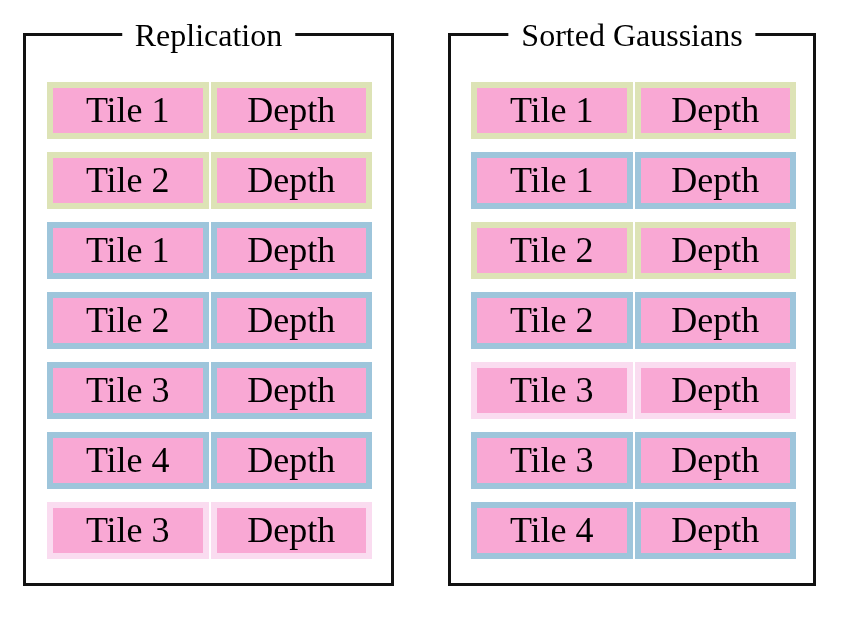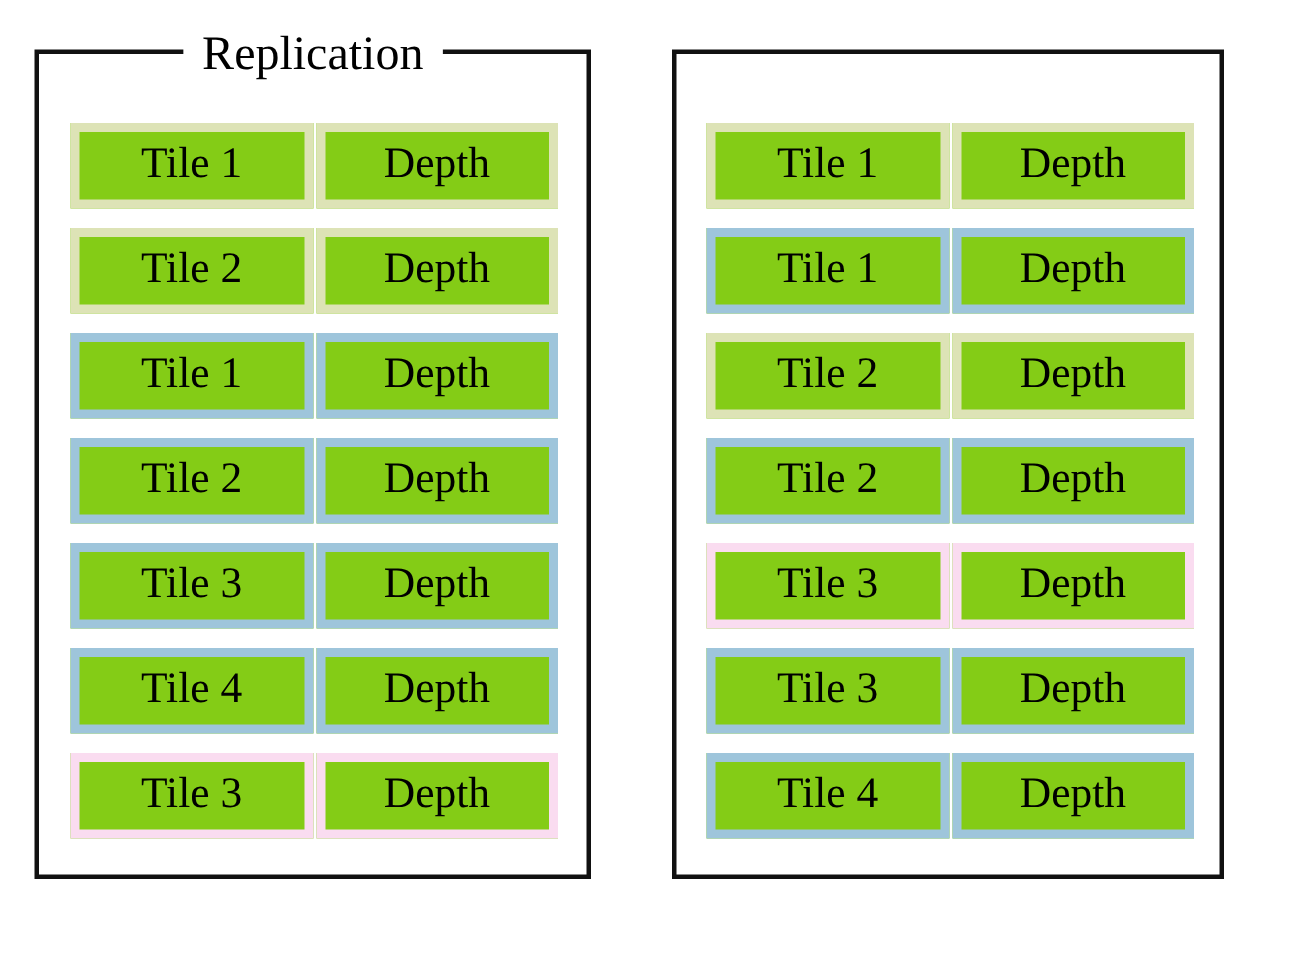--- a/index.html
+++ b/index.html
@@ -52,26 +52,26 @@
 
   .row {
     display: flex;
     gap: 2px;
     height: 57px;
     flex: none;
   }
   .cell {
     flex: 1 1 0;
     box-sizing: border-box;
-    background: #84cc16;
+    background: #f9a8d4;
     border: 6px solid transparent;
     display: flex;
     align-items: center;
     justify-content: center;
-    font-size: 29px;
+    font-size: 36px;
     line-height: 1;
     padding-bottom: 2px;
   }
   .row.olive .cell { border-color: var(--olive); }
   .row.blue  .cell { border-color: var(--blue);  }
   .row.pink  .cell { border-color: var(--pink);  }
 </style>
 </head>
 <body>
 
@@ -111,20 +111,21 @@
   </div>
 
   <div class="row pink">
     <div class="cell tile-cell">Tile 3</div>
     <div class="cell depth-cell">Depth</div>
   </div>
 </div>
   </div>
 
   <div class="panel" id="panel-right">
+    <div class="legend">Sorted Gaussians</div>
     <div class="rows">
   <div class="row olive">
     <div class="cell tile-cell">Tile 1</div>
     <div class="cell depth-cell">Depth</div>
   </div>
 
   <div class="row blue">
     <div class="cell tile-cell">Tile 1</div>
     <div class="cell depth-cell">Depth</div>
   </div>

